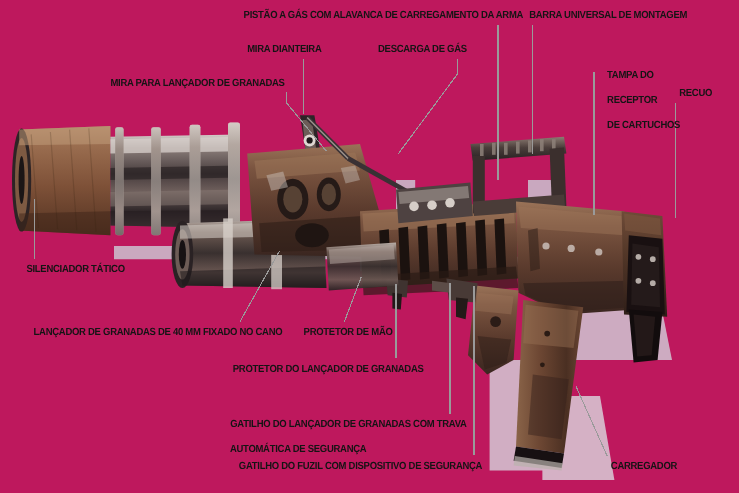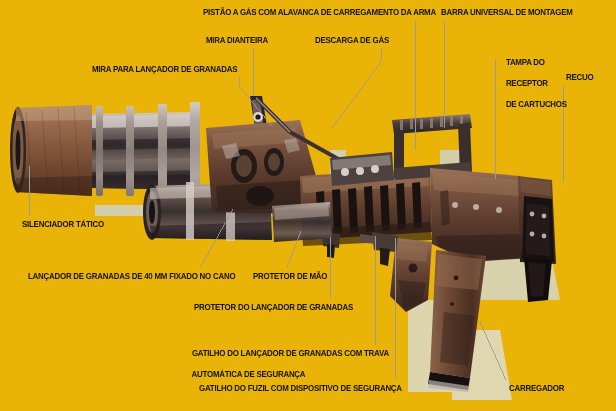--- a/index.html
+++ b/index.html
@@ -6,21 +6,21 @@
   html,body{margin:0;padding:0;background:#ffffff;}
   body{
     font-family:"Liberation Sans", sans-serif;
     -webkit-font-smoothing:antialiased;
   }
   #stage{
     position:relative;
     width:616px;
     height:411px;
     overflow:hidden;
-    background:#eab308;
+    background:#be185d;
   }
 
   
   .lbl{
     position:absolute;
     font-family:"Liberation Sans", sans-serif;
     font-size:8.6px;
     line-height:10.6px;
     letter-spacing:-0.25px;
     color:#141414;

